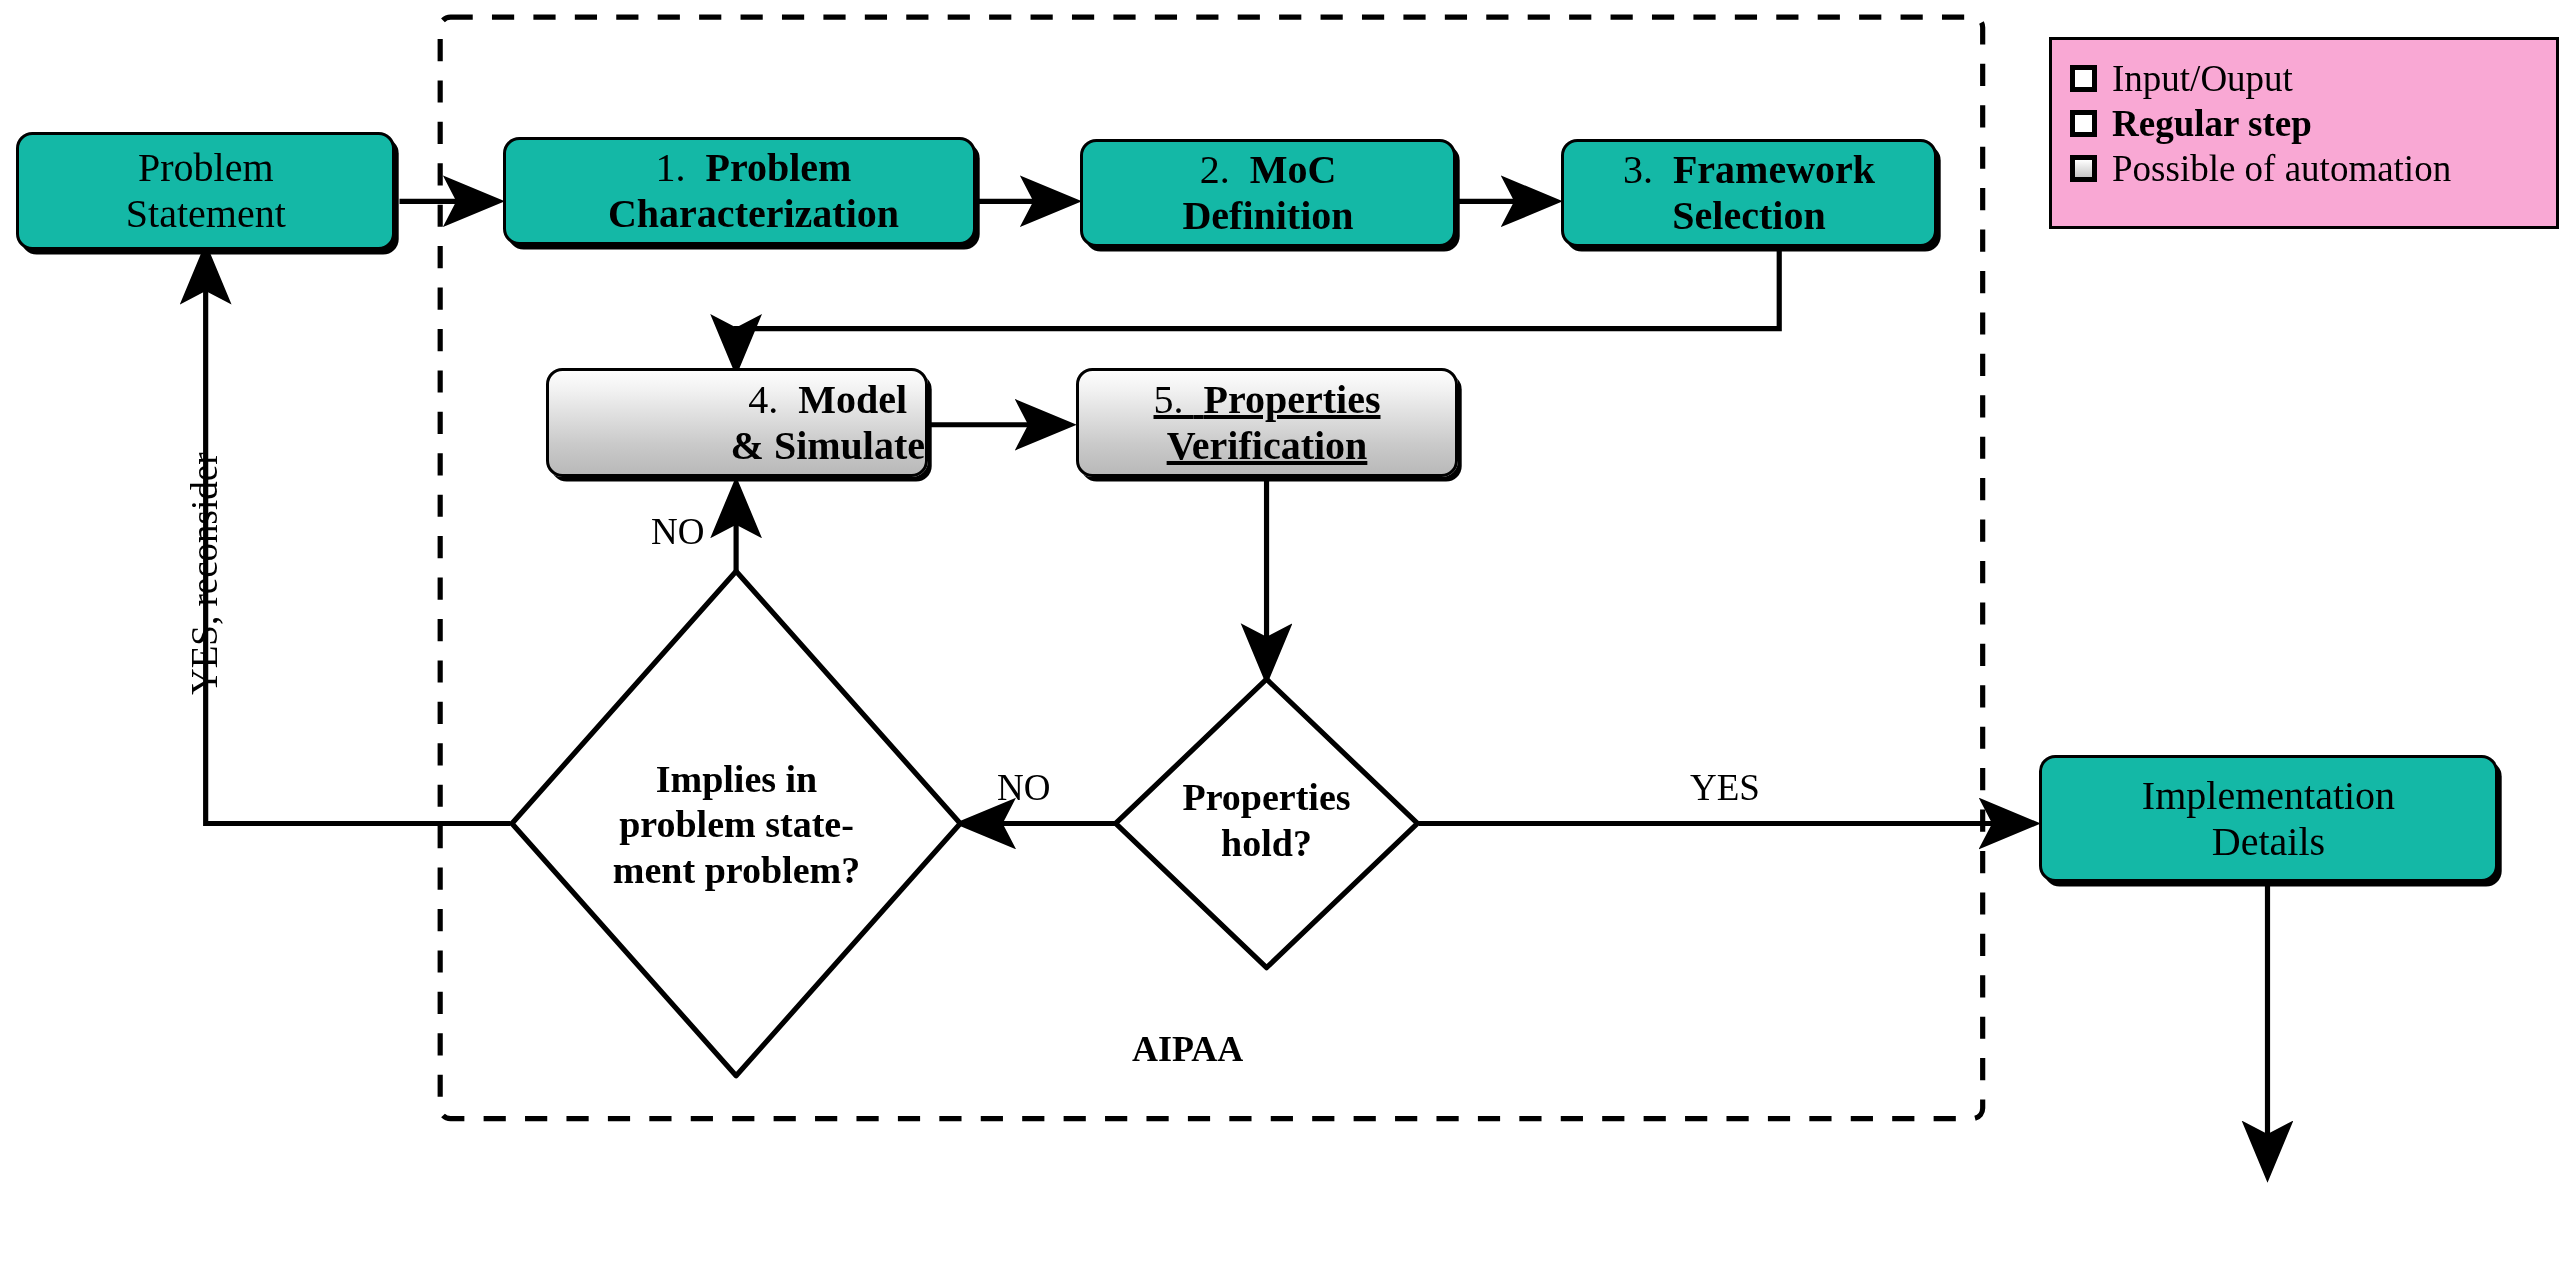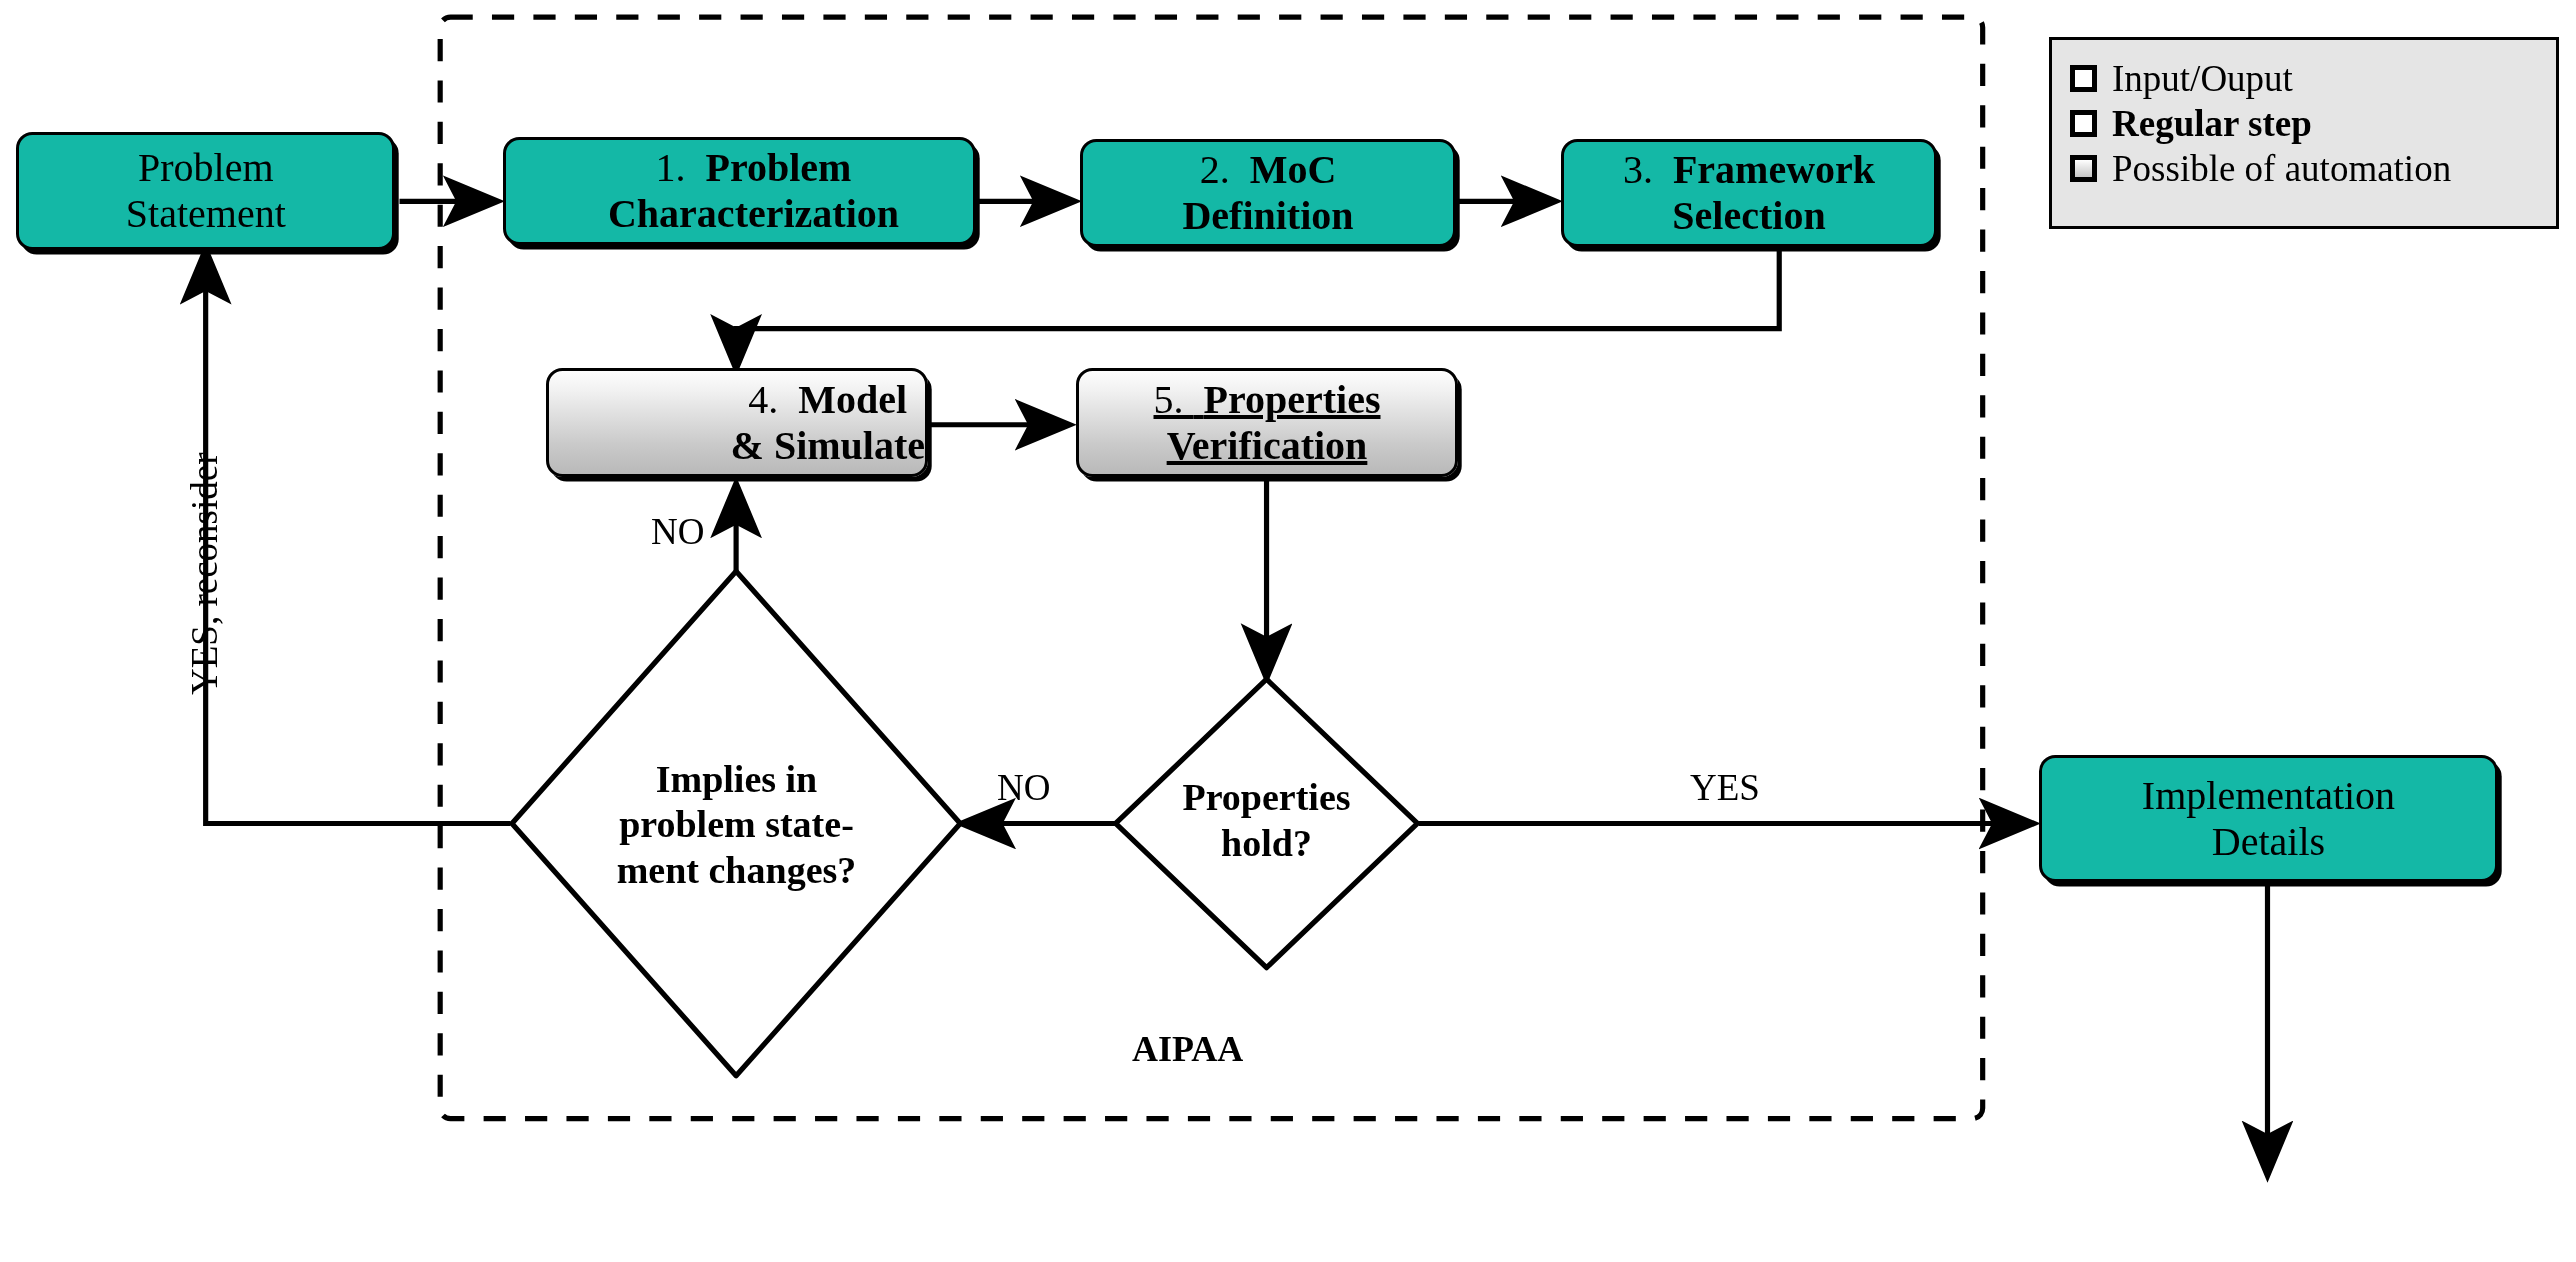--- a/index.html
+++ b/index.html
@@ -18,21 +18,21 @@
   .t-step .nm{font-weight:700;}
 
   .diamond-label{position:absolute;display:flex;align-items:center;justify-content:center;
                  text-align:center;font-size:38px;font-weight:700;line-height:1.2;color:#000;}
 
   .edge-label{position:absolute;font-size:37px;font-weight:400;color:#000;white-space:nowrap;}
   .vlabel{position:absolute;font-size:37px;font-weight:400;color:#000;white-space:nowrap;
           transform-origin:0 0;transform:rotate(-90deg);}
   .aipaa{position:absolute;font-size:36px;font-weight:700;color:#000;white-space:nowrap;}
 
-  .legend{position:absolute;border:3px solid #000;background:#e5e5e5;box-sizing:border-box;
+  .legend{position:absolute;border:3px solid #000;background:#f9a8d4;box-sizing:border-box;
           padding:13.3px 16.3px 15px 18px;text-align:center;}
   .legend-row{display:flex;align-items:center;margin:4.4px 0;height:41px;}
   .swatch{width:27px;height:27px;border:5.2px solid #000;box-sizing:border-box;
           background:#fff;margin-right:15px;flex:0 0 auto;}
   .swatch.grad{background:linear-gradient(to bottom,#ffffff 0%,#f0f0f0 25%,#c6c6c6 100%);}
   .legend-txt{font-size:37px;font-weight:400;color:#000;white-space:nowrap;}
   .legend-txt.b{font-weight:700;}
 </style>
 </head>
 <body>
@@ -129,21 +129,21 @@
         <span class="nm">Properties</span>
       </div>
       <div class="t-bold">Verification</div>
     </div>
   </div>
 
   <div class="diamond-label" style="left:559px;top:740px;width:355px;height:170px;">
     <div>
       <div>Implies in</div>
       <div>problem state-</div>
-      <div>ment changes?</div>
+      <div>ment problem?</div>
     </div>
   </div>
 
   <div class="diamond-label" style="left:1148px;top:762px;width:237px;height:118px;">
     <div>
       <div>Properties</div>
       <div>hold?</div>
     </div>
   </div>
 

